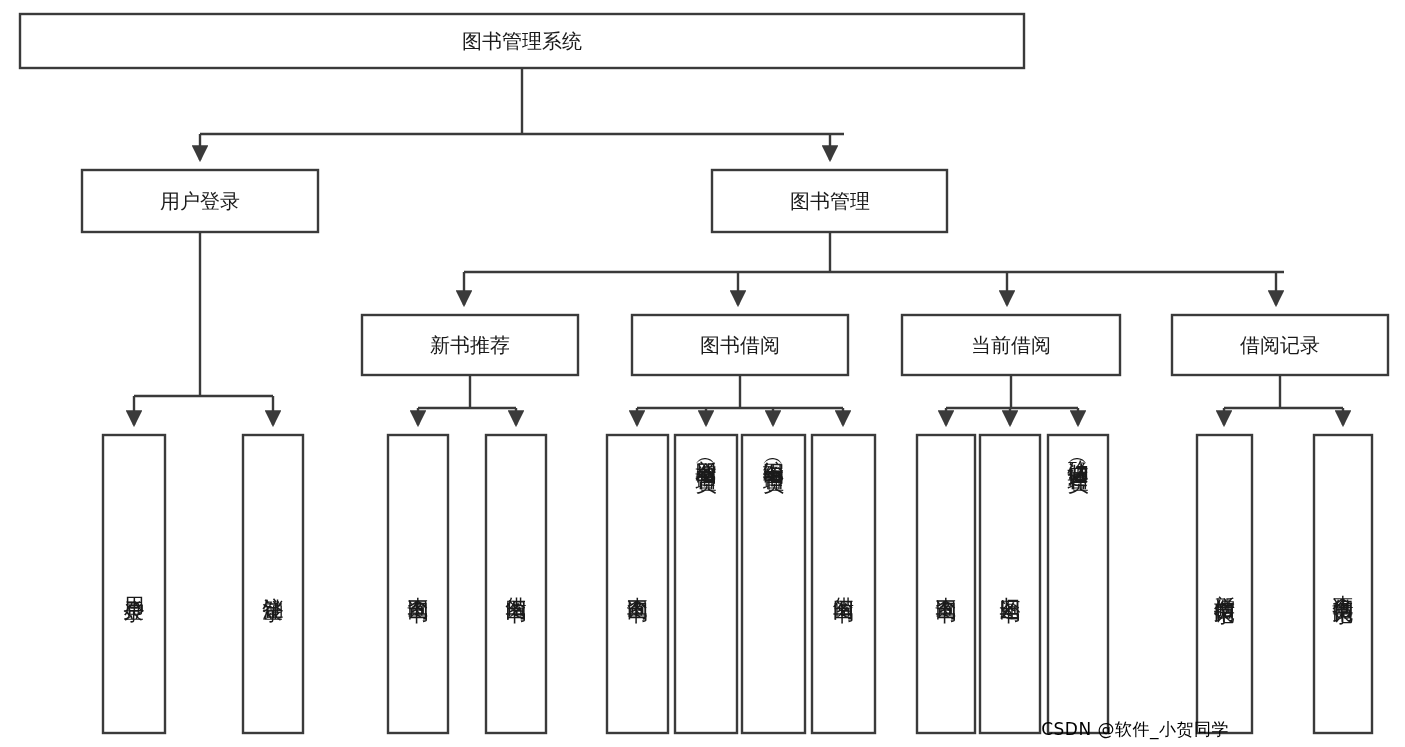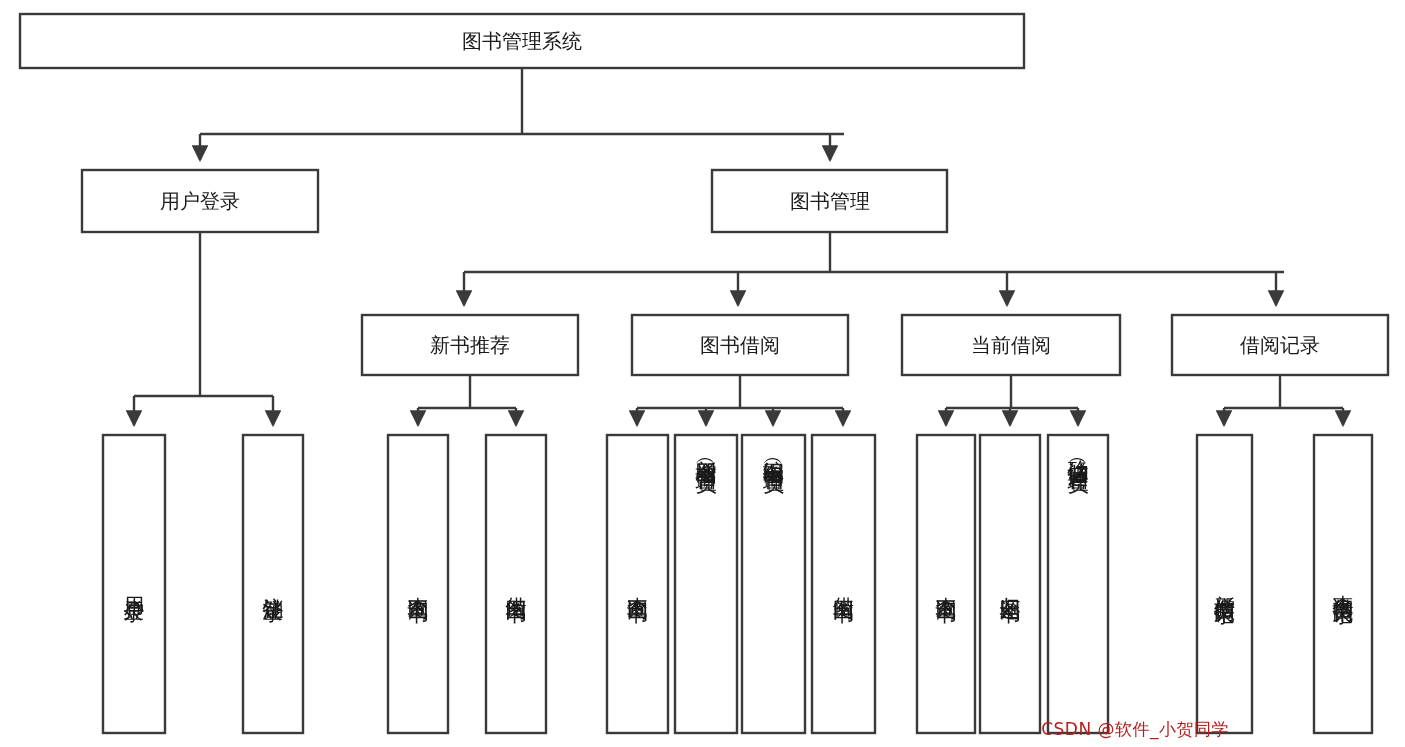--- a/index.html
+++ b/index.html
@@ -68,21 +68,21 @@
     display: flex;
     align-items: center;
     justify-content: center;
   }
   .watermark {
     position: absolute;
     right: 14px;
     bottom: 6px;
     font-family: "DejaVu Sans", "Liberation Sans", sans-serif;
     font-size: 17px;
-    color: #b91c1c;
+    color: #000000;
     white-space: nowrap;
     letter-spacing: 0.5px;
   }
 </style>
 </head>
 <body>
 
 <div id="diagram-root">
 
   <svg id="flow" viewBox="0 0 1405 747">

